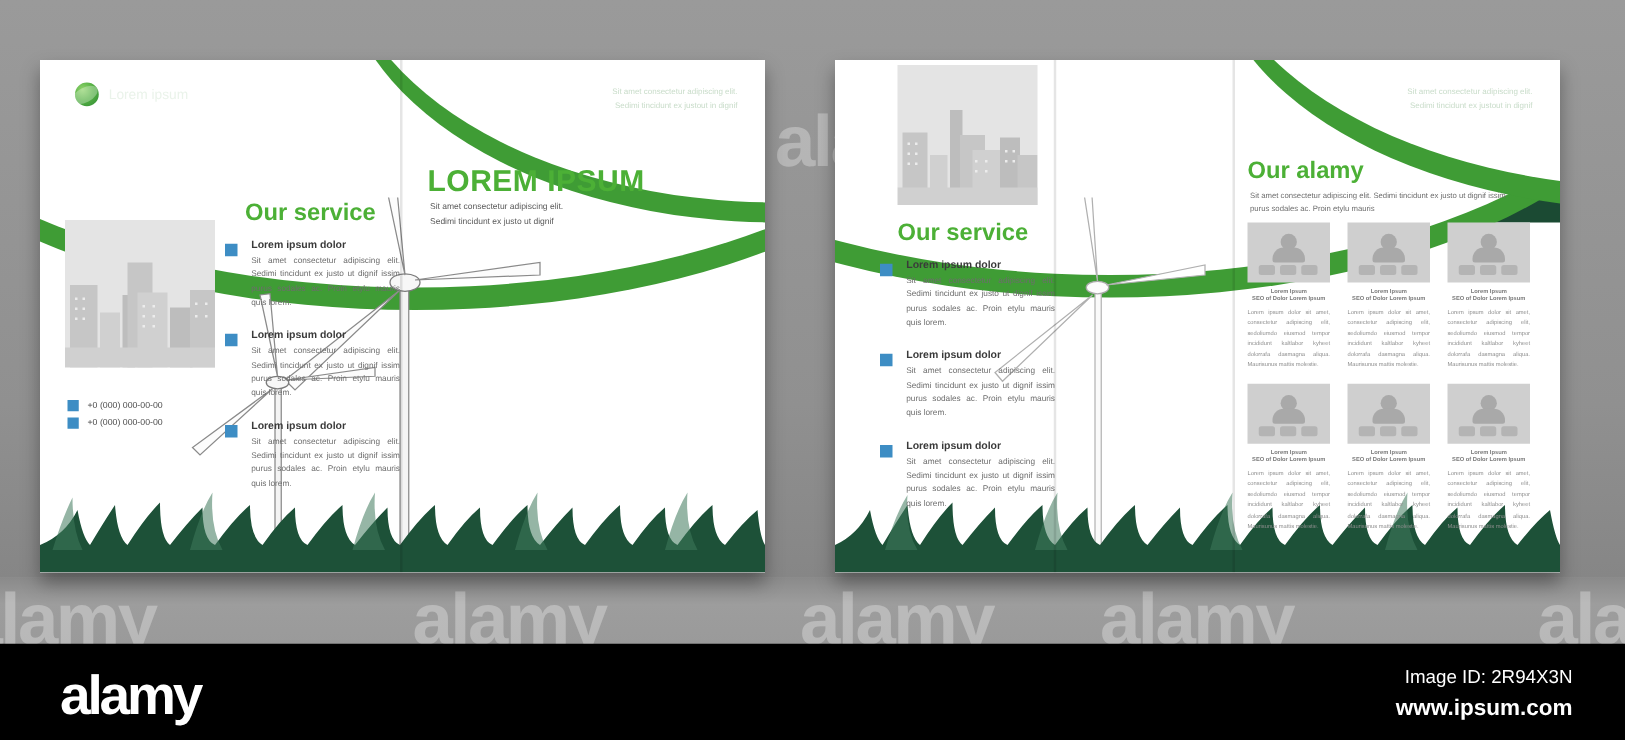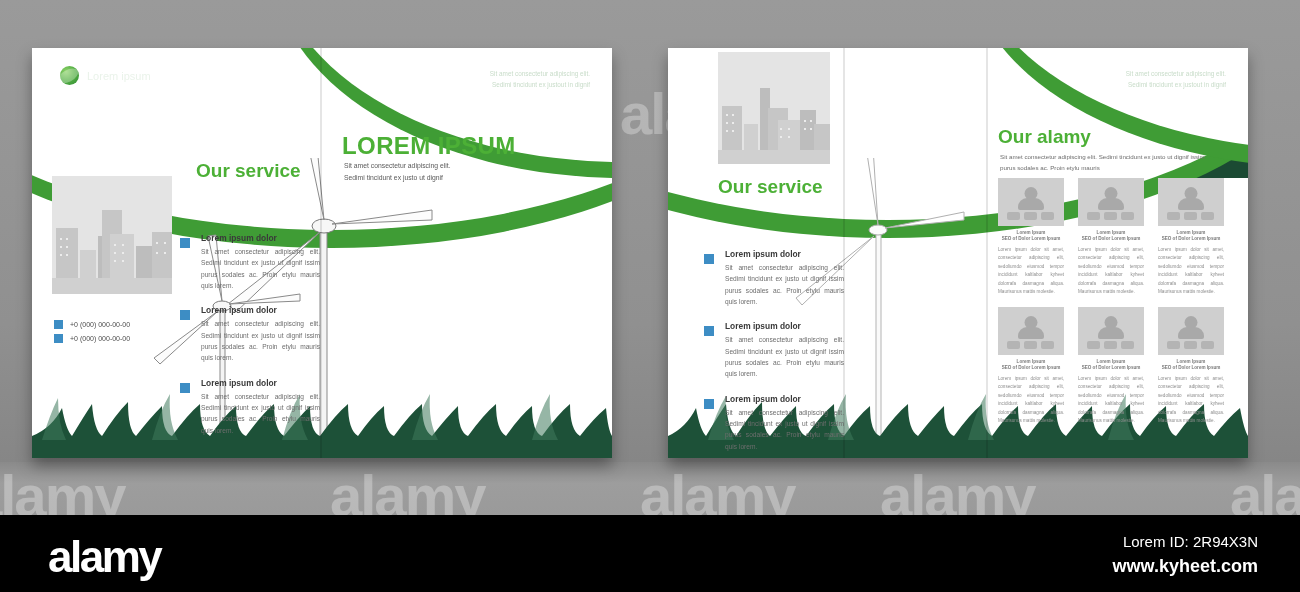--- a/index.html
+++ b/index.html
@@ -55,21 +55,21 @@
   .hdr-note { position:absolute; right:22px; top:20px; text-align:right;
               color:#c8dcc9; font-size:6.4px; line-height:1.75; z-index:6; }
 
   
   .page-body { position:absolute; left:0; top:0; width:100%; height:100%; }
 
   .svc-title { position:absolute; color:#4cb036; font-size:19px; font-weight:700; }
   .big-title { position:absolute; color:#4cb036; font-size:24px; font-weight:700; letter-spacing:.4px; }
   .big-sub   { position:absolute; color:#5a5a5a; font-size:6.8px; line-height:1.75; }
 
-  .svc-list { position:absolute;margin-top:43px; }
+  .svc-list { position:absolute; }
   .svc-item { position:relative; padding-left:21px; margin-bottom:14px; width:140px; }
   .svc-bullet { position:absolute; left:0; top:5px; width:10px; height:10px; background:#3d8dc4; }
   .svc-h  { color:#3a3a3a; font-size:8.4px; font-weight:700; margin-bottom:3px; }
   .svc-p  { color:#6d6d6d; font-size:6.6px; line-height:1.72; text-align:justify; }
 
   .photo { position:absolute; background:#e4e4e4; overflow:hidden; }
   .bldg { position:absolute; bottom:0; background:#d0d0d0; }
   .bldg.l { background:#c6c6c6; }
   .bldg.d { background:#bdbdbd; }
   .win { position:absolute; background:#ececec; width:2px; height:2px; }
@@ -424,16 +424,16 @@
         <div class="tdesc">Lorem ipsum dolor sit amet, consectetur adipiscing elit, sedoliumdo eiusmod tempor incididunt kaltlabor kyheet dolorrafa dasmagna aliqua. Maurisunus mattis molestie.</div>
       </div>
 
     </div>
   </div>
 </div>
 
 <div class="footer">
   <div class="footer-logo">alamy</div>
   <div class="footer-right">
-    <div class="footer-id">Lorem ID: 2R94X3N</div>
-    <div class="footer-url">www.kyheet.com</div>
+    <div class="footer-id">Image ID: 2R94X3N</div>
+    <div class="footer-url">www.ipsum.com</div>
   </div>
 </div>
 
 </body></html>

